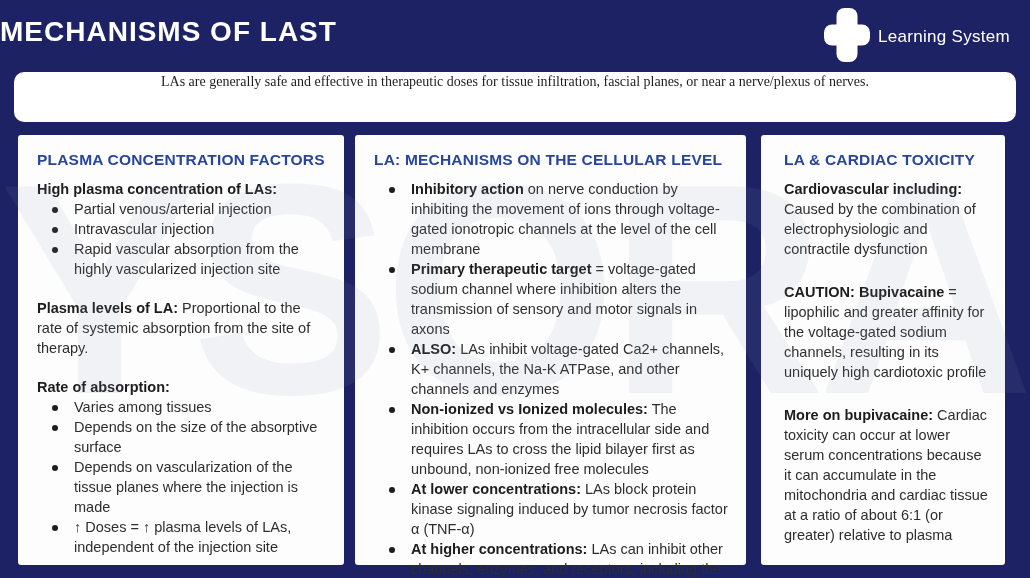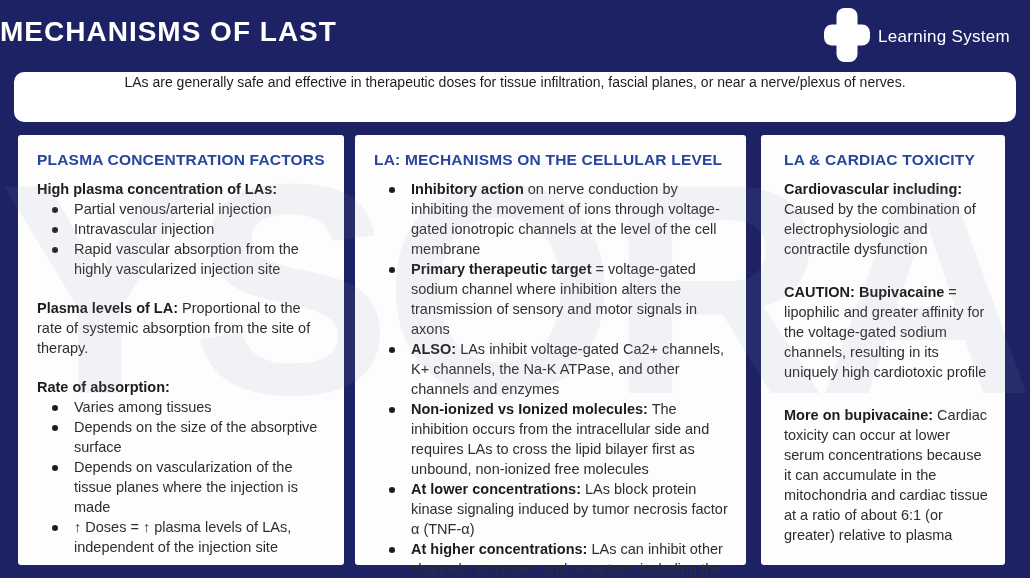--- a/index.html
+++ b/index.html
@@ -53,20 +53,21 @@
   }
   .logo-circle.c2 { margin-left:-5px; }
   .logo-sub { color:#ffffff; font-size:17px; margin-top:3px; letter-spacing:0.3px; }
   
   .banner {
     position:absolute; top:72px; left:14px; width:1002px; height:50px;
     background:#ffffff; border-radius:10px;
     display:flex; flex-direction:column; align-items:center; justify-content:space-between;
     color:#1d1d1d; font-size:14px; line-height:20px; text-align:center;
     z-index:2;
+    font-family:Liberation Serif, serif;
   }
   
   .card {
     position:absolute; top:135px; height:430px;
     background:#fdfdfe; border-radius:3px;
     padding:15px 17px 14px 19px;
     color:#2e2e2e; font-size:14.5px; line-height:20px;
     z-index:2;
   }
   .card1 { left:18px;  width:326px; }

